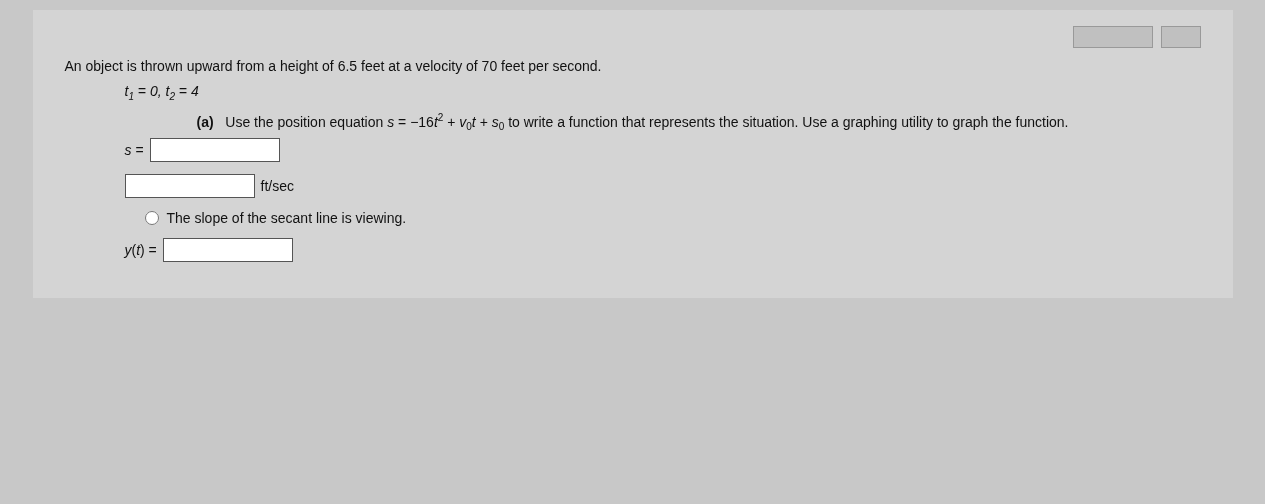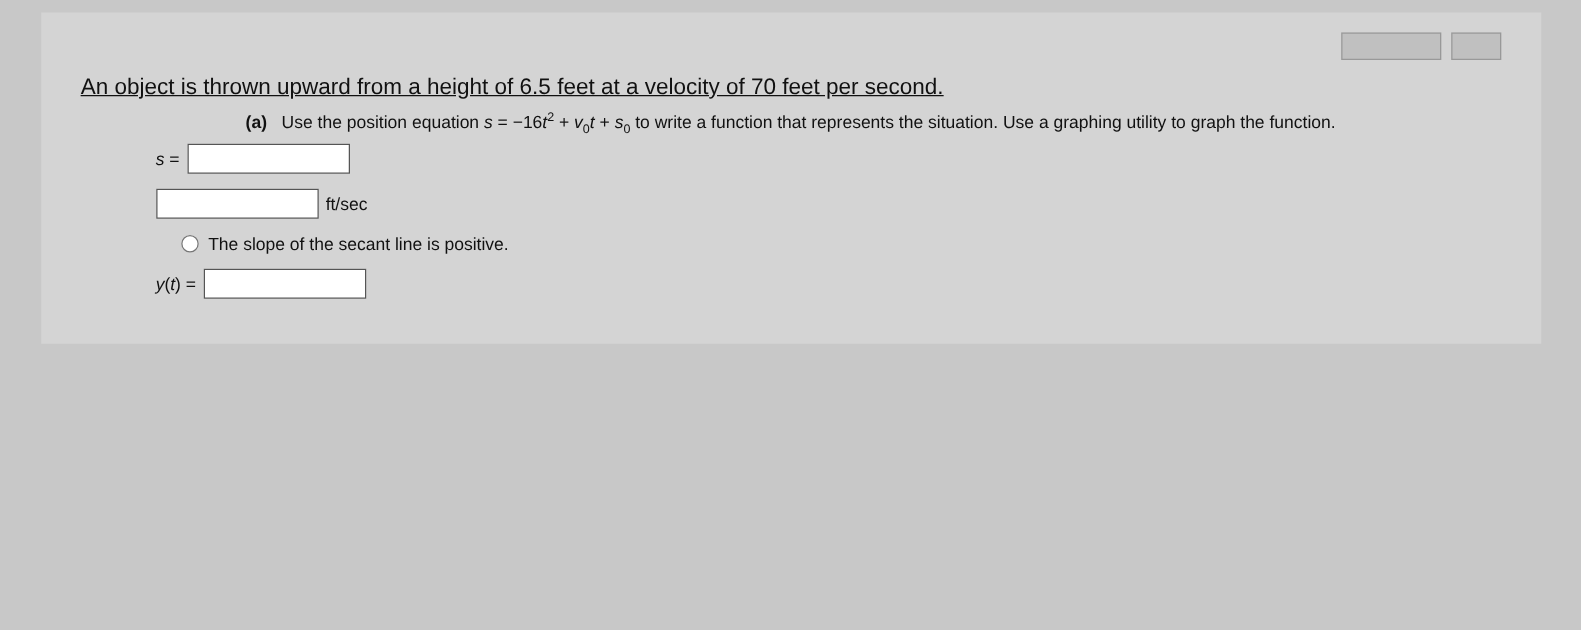--- a/index.html
+++ b/index.html
@@ -37,24 +37,23 @@
     }
 
     .top-right-box {
       width: 40px;
       height: 22px;
       background: #c0c0c0;
       border: 1px solid #999;
     }
 
     .problem-text {
-      font-size: 18px;
+      font-size: 14px;
       line-height: 1.5;
       margin-bottom: 6px;
-      text-decoration: underline;
     }
 
     .equation-line {
       font-style: italic;
       margin: 6px 0 10px 60px;
       font-size: 14px;
     }
 
     .part {
       margin-bottom: 12px;
@@ -126,20 +125,23 @@
 <div class="main-container">
 
   <div class="top-bar">
     <div class="top-box"></div>
     &nbsp;&nbsp;
     <div class="top-right-box"></div>
   </div>
 
   <div class="problem-text">An object is thrown upward from a height of 6.5 feet at a velocity of 70 feet per second.</div>
 
+  <div class="equation-line">
+    <span class="math-inline"><em>t</em><sub>1</sub> = 0, <em>t</em><sub>2</sub> = 4</span>
+  </div>
 
   <div class="part">
     <div class="part-label">
       <strong>(a)</strong>
       &nbsp; Use the position equation <em>s</em> = −16<em>t</em><sup>2</sup> + <em>v</em><sub>0</sub><em>t</em> + <em>s</em><sub>0</sub> to write a function that represents the situation. Use a graphing utility to graph the function.
     </div>
     <div class="input-row">
       <span><em>s</em> =</span>
       <input class="input-box" type="text" placeholder="" style="">
     </div>
@@ -149,21 +151,21 @@
     <div class="input-row">
       <input class="input-box" type="text" placeholder="" style="">
       <span class="unit-label">ft/sec</span>
     </div>
   </div>
 
   <div class="part">
     <div class="radio-group">
       <div class="radio-item">
         <input type="radio" name="slope" style="">
-        <label>The slope of the secant line is positive.</label>
+        <label>The slope of the secant line is viewing.</label>
       </div>
     </div>
   </div>
 
   <div class="part">
     <div class="input-row">
       <span><em>y</em>(<em>t</em>) =</span>
       <input class="input-box" type="text" placeholder="" style="">
     </div>
   </div>

